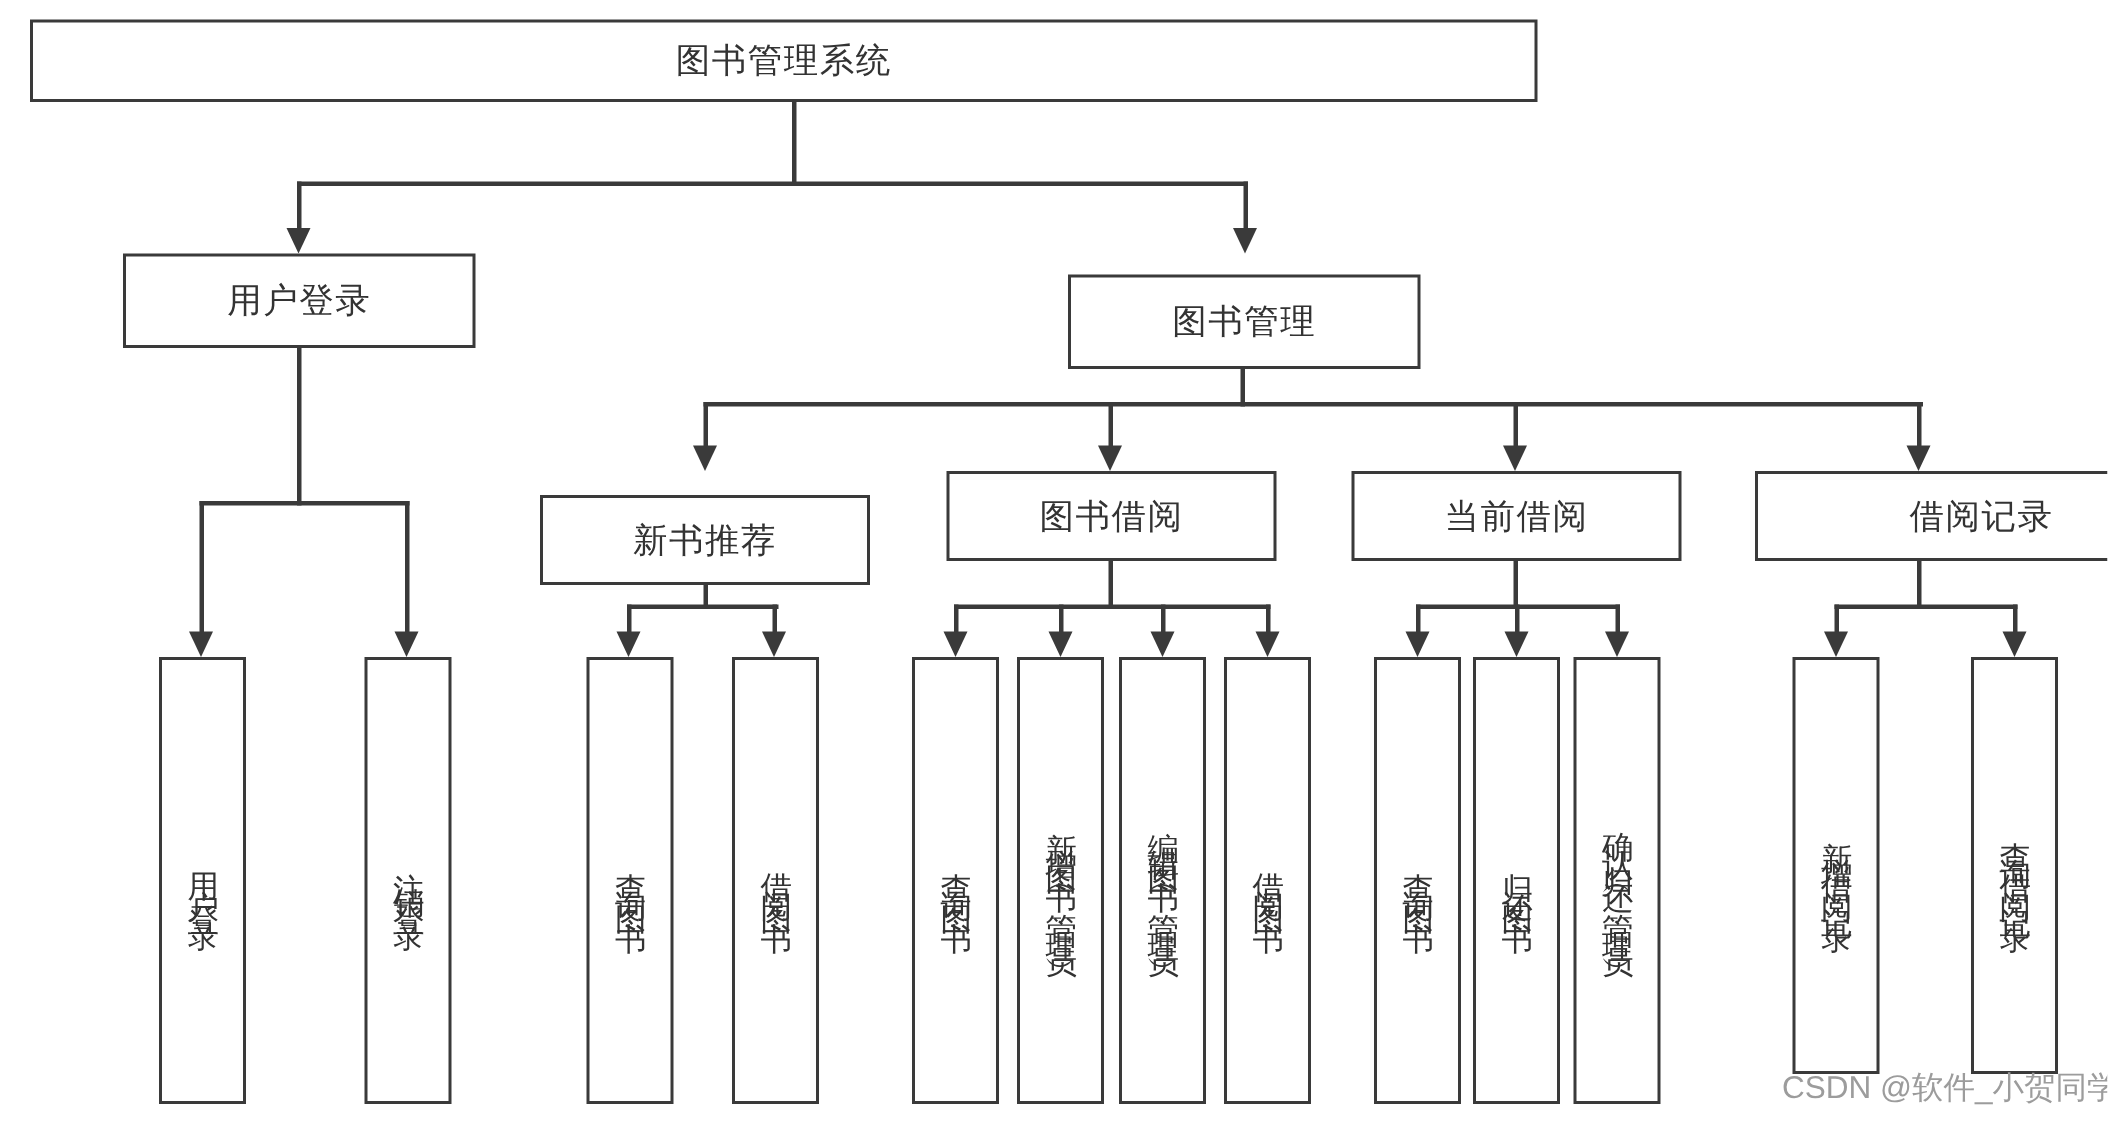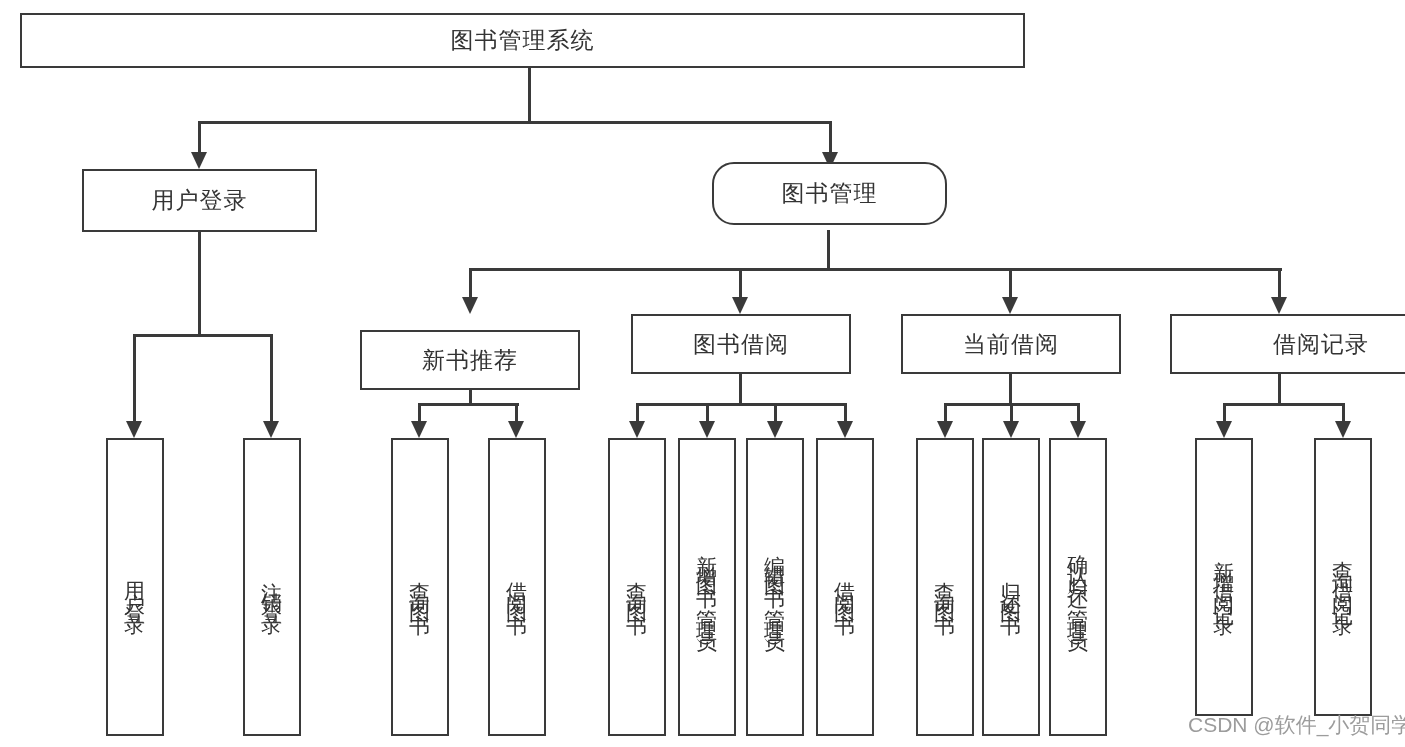--- a/index.html
+++ b/index.html
@@ -76,21 +76,21 @@
   <div class="box" style="left:20px;top:13px;width:1001px;height:51px;">图书管理系统</div>
 
   <div class="vline" style="left:528px;top:66px;height:58px;"></div>
   <div class="hline" style="left:198px;top:121px;width:634px;"></div>
   <div class="vline" style="left:198px;top:121px;height:35px;"></div>
   <div class="arrow" style="left:191px;top:152px;"></div>
   <div class="vline" style="left:829px;top:121px;height:35px;"></div>
   <div class="arrow" style="left:822px;top:152px;"></div>
 
   <div class="box" style="left:82px;top:169px;width:231px;height:59px;">用户登录</div>
-  <div class="box" style="left:712px;top:162px;width:231px;height:59px;border-radius:22px;">图书管理</div>
+  <div class="box" style="left:712px;top:183px;width:231px;height:59px;">图书管理</div>
 
   <div class="vline" style="left:198px;top:230px;height:107px;"></div>
   <div class="hline" style="left:133px;top:334px;width:140px;"></div>
   <div class="vline" style="left:133px;top:334px;height:88px;"></div>
   <div class="arrow" style="left:126px;top:421px;"></div>
   <div class="vline" style="left:270px;top:334px;height:88px;"></div>
   <div class="arrow" style="left:263px;top:421px;"></div>
 
   <div class="vline" style="left:827px;top:230px;height:41px;"></div>
   <div class="hline" style="left:469px;top:268px;width:813px;"></div>

